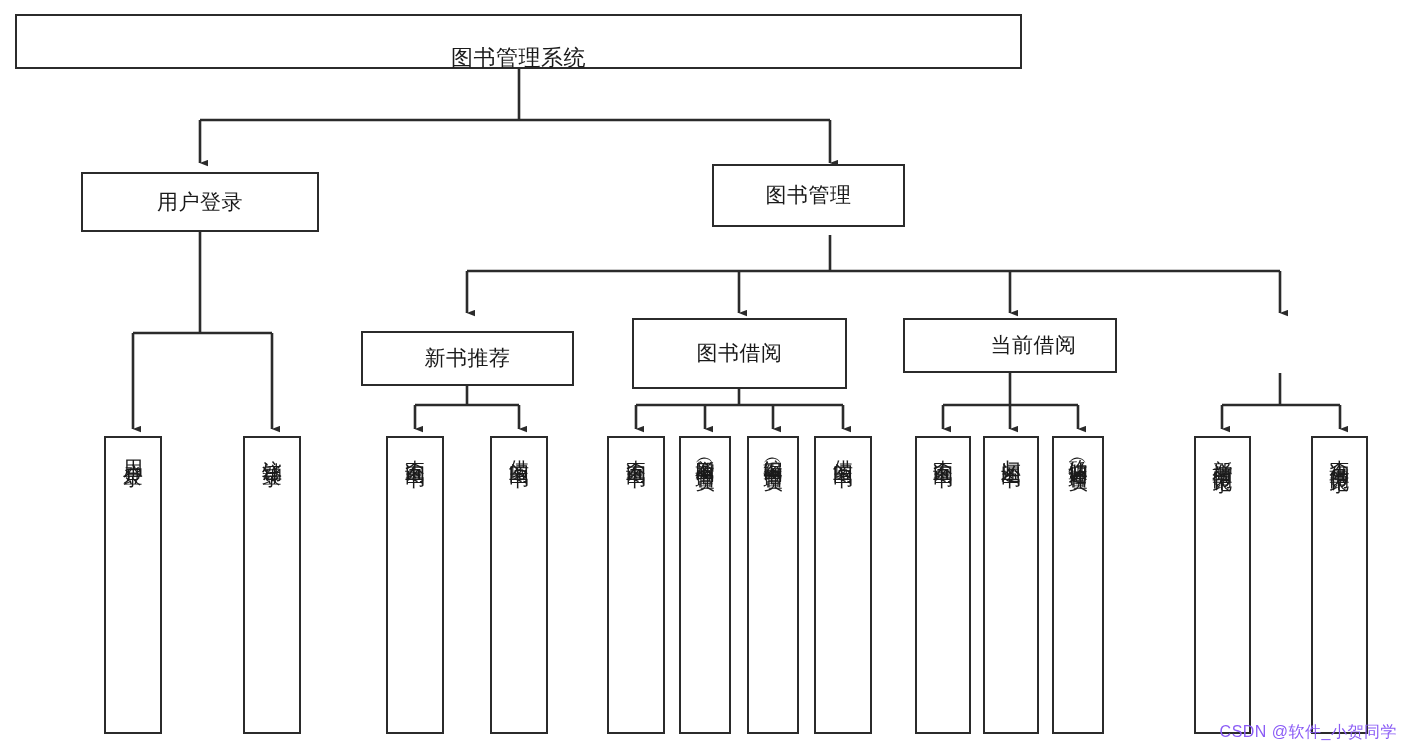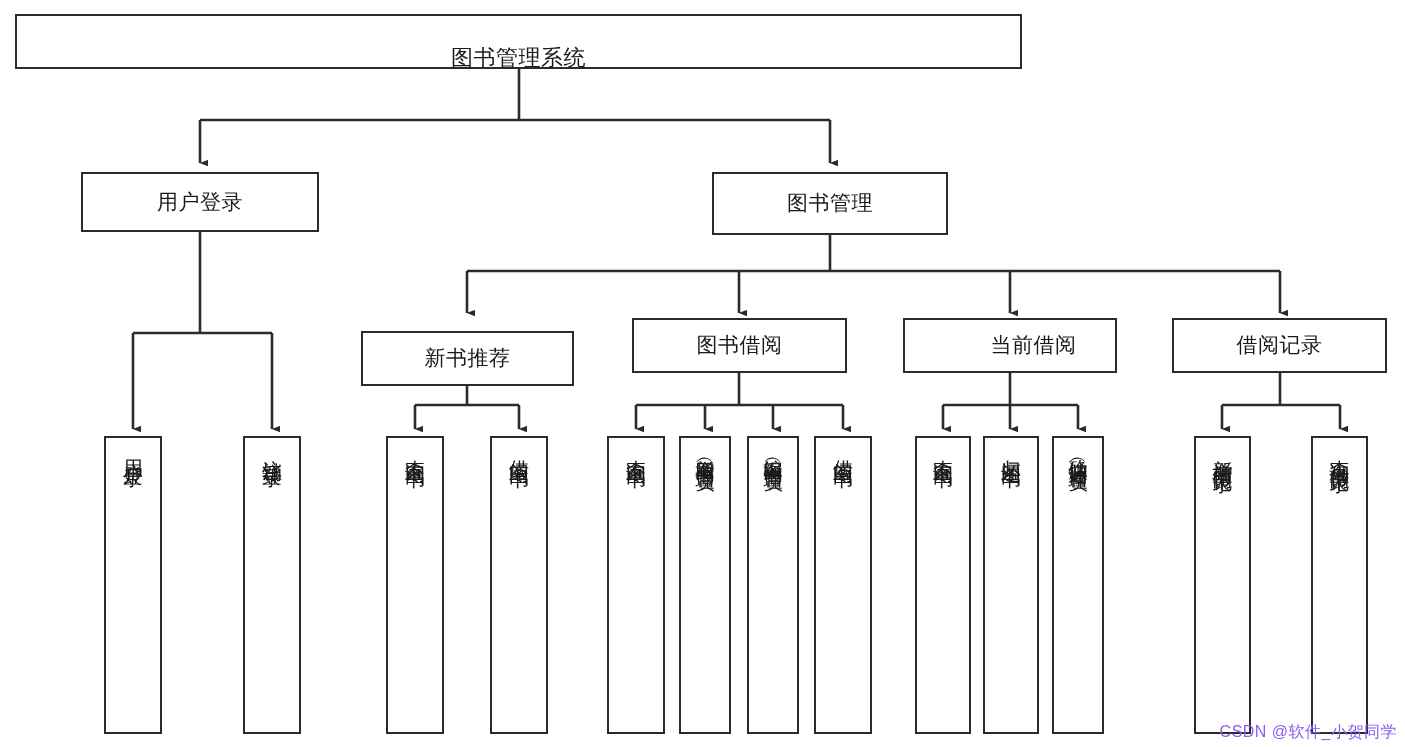--- a/index.html
+++ b/index.html
@@ -137,39 +137,36 @@
   </svg>
 
   <div class="node horizontal root" style="left:15px; top:14px; width:1007px; height:55px;">
     <span class="node-label">图书管理系统</span>
   </div>
 
   <div class="node horizontal" style="left:81px; top:172px; width:238px; height:60px;">
     <span class="node-label">用户登录</span>
   </div>
 
-  <div class="node horizontal" style="left:712px; top:172px; width:236px; height:63px;">
+  <div class="node horizontal" style="left:712px; top:164px; width:193px; height:63px;">
     <span class="node-label">图书管理</span>
   </div>
 
   <div class="node horizontal" style="left:361px; top:318px; width:213px; height:55px;margin-top:13px;">
     <span class="node-label">新书推荐</span>
   </div>
 
-  <div class="node horizontal" style="left:632px; top:318px; width:215px; height:55px;align-items:center;">
+  <div class="node horizontal" style="left:632px; top:318px; width:215px; height:71px;align-items:center;">
     <span class="node-label">图书借阅</span>
   </div>
 
   <div class="node horizontal" style="left:903px; top:318px; width:214px; height:55px;padding-left:47px;">
     <span class="node-label">当前借阅</span>
   </div>
 
-  <div class="node horizontal" style="left:1172px; top:318px; width:215px; height:55px;">
-    <span class="node-label">借阅记录</span>
-  </div>
 
   <div class="node vertical" style="left:104px; top:436px; width:58px; height:298px;">
     <span class="node-label">用户登录</span>
   </div>
 
   <div class="node vertical" style="left:243px; top:436px; width:58px; height:298px;">
     <span class="node-label">注销登录</span>
   </div>
 
   <div class="node vertical" style="left:386px; top:436px; width:58px; height:298px;">

